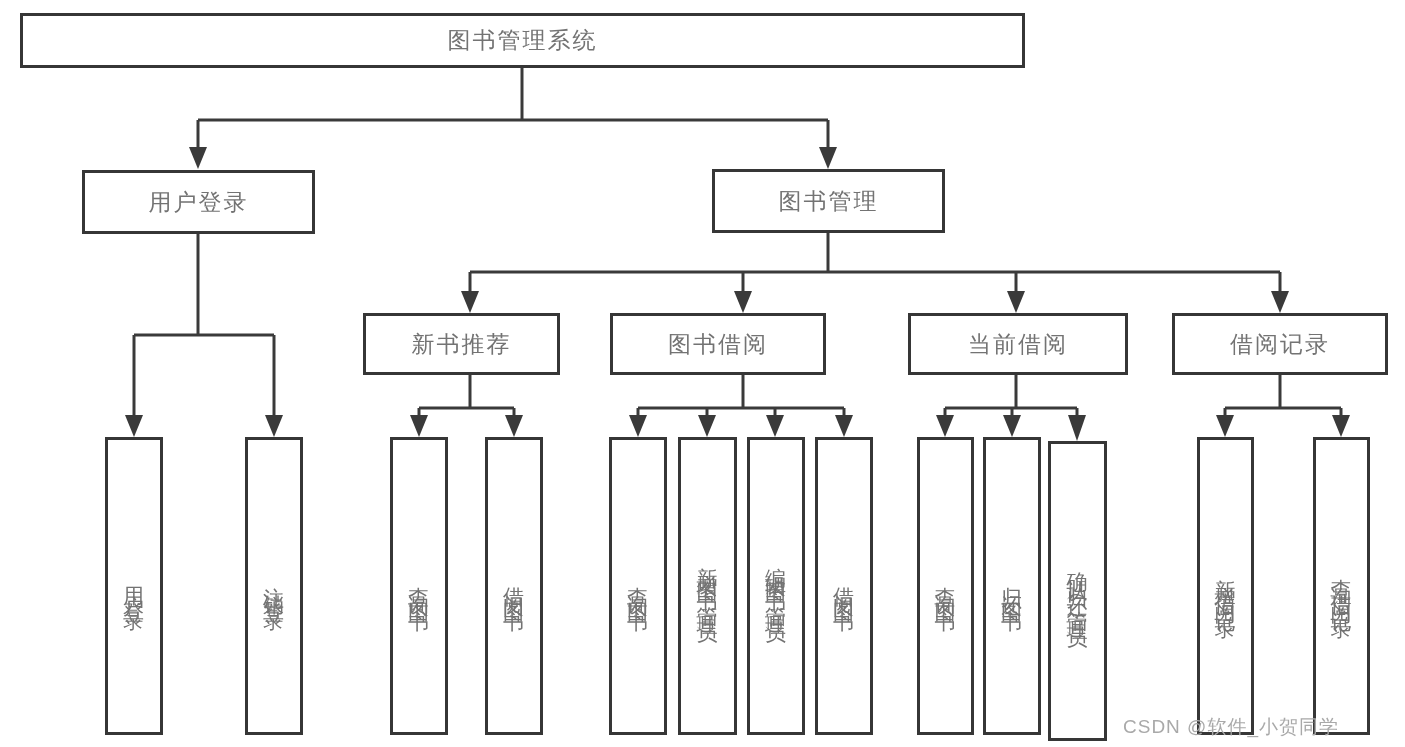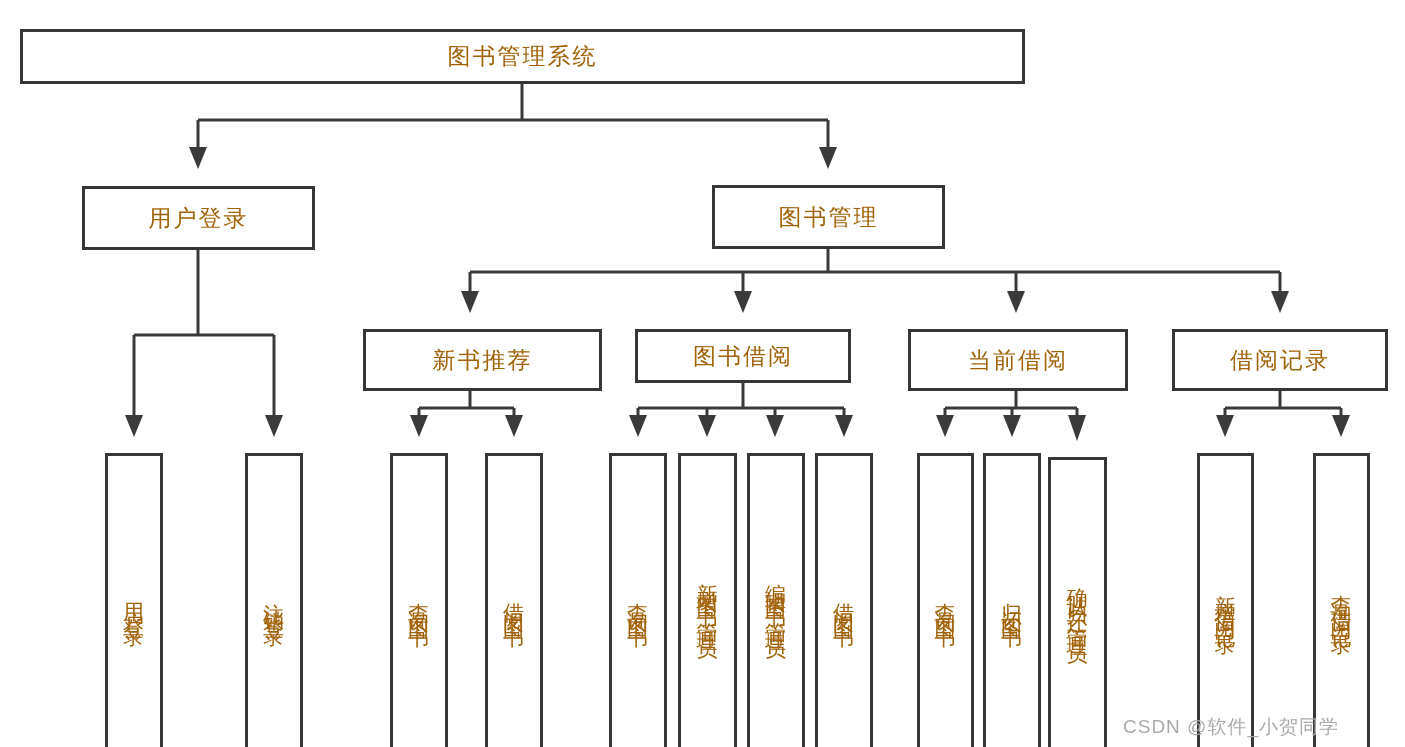--- a/index.html
+++ b/index.html
@@ -21,26 +21,25 @@
     top: 0;
     width: 1405px;
     height: 747px;
     z-index: 0;
   }
   .node {
     position: absolute;
     box-sizing: border-box;
     background: #ffffff;
     border: 3px solid #363636;
-    color: #a16207;
+    color: #737373;
     display: flex;
     align-items: center;
     justify-content: center;
     z-index: 1;
-    margin-top: 16px;
   }
   .node.h {
     font-size: 23px;
     letter-spacing: 2px;
     white-space: nowrap;
   }
   .node.v {
     writing-mode: vertical-lr;
     font-size: 21px;
     letter-spacing: 8px;
@@ -48,22 +47,22 @@
   }
   .node.v span {
     writing-mode: vertical-lr;
   }
   
   .n-root            { left: 20px;   top: 13px;  width: 1005px; height: 55px; }
   
   .n-user-login      { left: 82px;   top: 170px; width: 233px;  height: 64px; }
   .n-book-mgmt       { left: 712px;  top: 169px; width: 233px;  height: 64px; }
   
-  .n-new-book-rec    { left: 363px;  top: 313px; width: 239px;  height: 62px; }
-  .n-book-borrow     { left: 635px;  top: 313px; width: 216px;  height: 54px; }
+  .n-new-book-rec    { left: 363px;  top: 313px; width: 197px;  height: 62px; }
+  .n-book-borrow     { left: 610px;  top: 313px; width: 216px;  height: 62px; }
   .n-current-borrow  { left: 908px;  top: 313px; width: 220px;  height: 62px; }
   .n-borrow-records  { left: 1172px; top: 313px; width: 216px;  height: 62px; }
   
   .leaf              { top: 437px; width: 58px; height: 298px; }
   .l-user-login      { left: 105px; }
   .l-logout          { left: 245px; }
   .l-rec-query       { left: 390px; }
   .l-rec-borrow      { left: 485px; }
   .l-bb-query        { left: 609px; }
   .l-bb-add          { left: 678px; width: 59px; }

